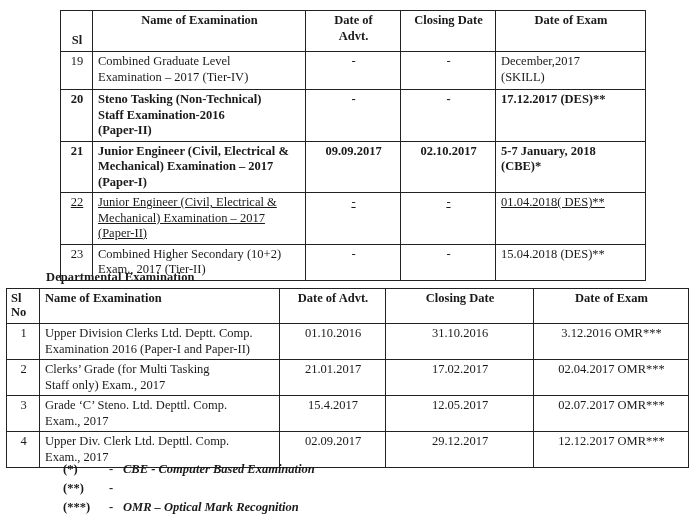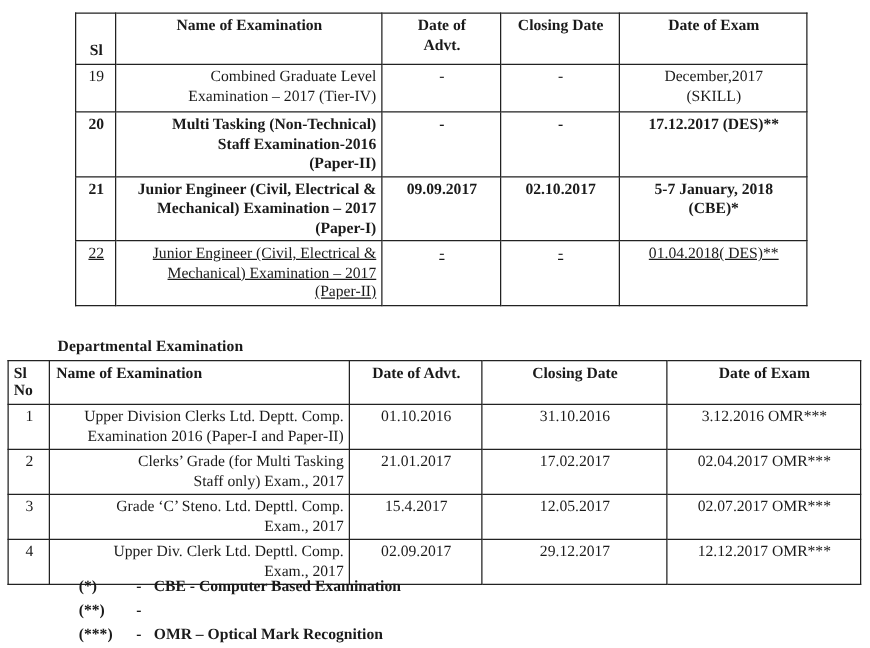--- a/index.html
+++ b/index.html
@@ -24,21 +24,20 @@
     background: #fff;
   }
   .doc-table td,
   .doc-table th {
     border: 1px solid #222;
     padding: 2px 4px 2px 5px;
     vertical-align: top;
     font-weight: normal;
     font-size: 12.5px;
     line-height: 15.5px;
-    text-align: right;
   }
   .doc-table thead th {
     font-weight: bold;
     text-align: center;
     vertical-align: top;
     border-radius: 18px;
   }
 
   
   #exam-table-main {
@@ -58,21 +57,21 @@
     padding-bottom: 3px;
   }
   #exam-table-main thead .th-name {
     vertical-align: top;
   }
 
   #exam-table-main tbody tr td { }
   #exam-table-main tbody .cell-sl    { text-align: center; }
   #exam-table-main tbody .cell-advt,
   #exam-table-main tbody .cell-close { text-align: center; }
-  #exam-table-main tbody .cell-exam  { text-align: center; }
+  #exam-table-main tbody .cell-exam  { text-align: left; }
 
   
   #exam-table-main tbody tr.h-37 td { height: 33px; }
   #exam-table-main tbody tr.h-48 td { height: 44px; font-weight: bold; }
   #exam-table-main tbody tr.h-45 td { height: 41px; text-decoration: underline; }
   #exam-table-main tbody tr.h-35 td { height: 31px; }
 
   
   #departmental-heading {
     position: absolute;
@@ -121,21 +120,21 @@
     font-weight: bold;
   }
   .legend-row {
     display: flex;
     align-items: baseline;
     height: 19px;
     white-space: pre;
   }
   .legend-mark { width: 46px; display: inline-block; }
   .legend-dash { width: 14px; display: inline-block; }
-  .legend-text { display: inline-block; }
+  .legend-text { display: inline-block; font-style: italic; }
 
   .nowrap { white-space: nowrap; margin-left: 14px; }
 </style>
 </head>
 <body>
 
 <table id="exam-table-main" class="doc-table">
   <colgroup>
     <col class="c-sl">
       <col class="c-name">
@@ -165,21 +164,21 @@
       <td class="cell-advt">-</td>
       <td class="cell-close">-</td>
       <td class="cell-exam">
         <div>December,2017</div>
         <div>(SKILL)</div>
       </td>
     </tr>
     <tr class="h-48">
       <td class="cell-sl">20</td>
       <td class="cell-name">
-        <div>Multi Tasking (Non-Technical)</div>
+        <div>Steno Tasking (Non-Technical)</div>
         <div>Staff   Examination-2016</div>
         <div>(Paper-II)</div>
       </td>
       <td class="cell-advt">-</td>
       <td class="cell-close">-</td>
       <td class="cell-exam nowrap">17.12.2017 (DES)**</td>
     </tr>
     <tr class="h-48">
       <td class="cell-sl">21</td>
       <td class="cell-name">
@@ -197,20 +196,30 @@
     <tr class="h-45">
       <td class="cell-sl">22</td>
       <td class="cell-name">
         <div>Junior Engineer (Civil, Electrical &amp;</div>
         <div>Mechanical) Examination – 2017</div>
         <div>(Paper-II)</div>
       </td>
       <td class="cell-advt">-</td>
       <td class="cell-close">-</td>
       <td class="cell-exam nowrap">01.04.2018( DES)**</td>
+    </tr>
+    <tr class="h-35">
+      <td class="cell-sl">23</td>
+      <td class="cell-name">
+        <div>Combined Higher Secondary (10+2)</div>
+        <div>Exam., 2017 (Tier-II)</div>
+      </td>
+      <td class="cell-advt">-</td>
+      <td class="cell-close">-</td>
+      <td class="cell-exam nowrap">15.04.2018 (DES)**</td>
     </tr>
   </tbody>
 </table>
 
 <div id="departmental-heading">Departmental Examination</div>
 
 <table id="departmental-table" class="doc-table">
   <colgroup>
     <col class="c-sl">
       <col class="c-name">

